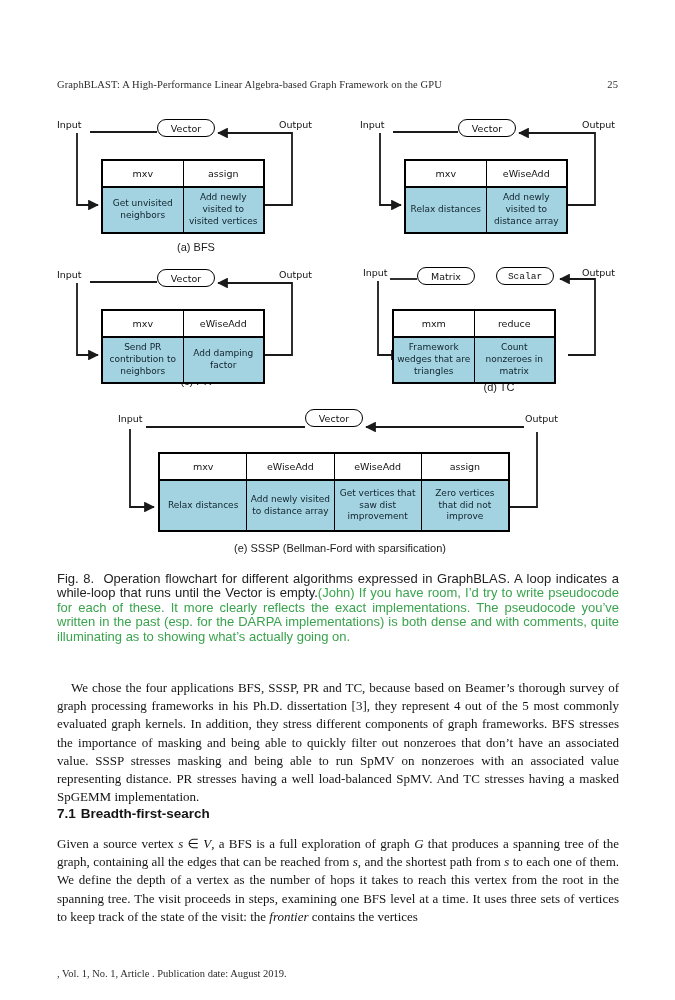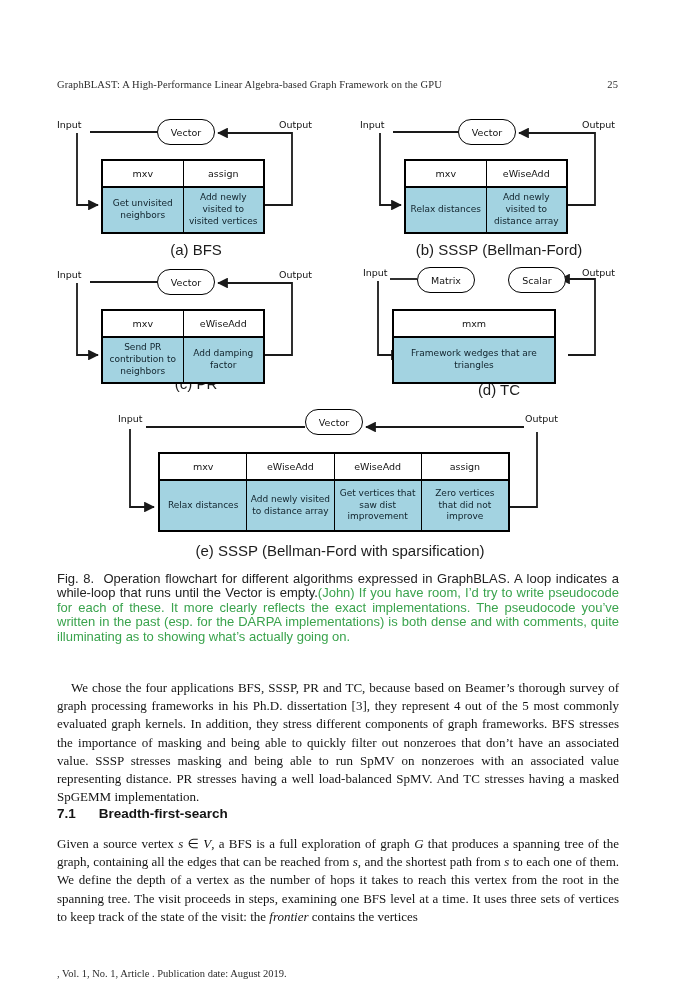--- a/index.html
+++ b/index.html
@@ -17,21 +17,21 @@
   
   .diagram { position:absolute; }
   .wires { position:absolute; left:0; top:0; }
   .wires path { fill:none; stroke:var(--line-black); stroke-width:1.8; }
   .wires marker path { fill:var(--line-black); stroke:none; }
   .io-label {
     position:absolute; font-family:"DejaVu Sans", sans-serif;
     font-size:9.5px; color:#121212; background:transparent;
   }
   .oval {
-    position:absolute; width:58px; height:26px; box-sizing:border-box;
+    position:absolute; width:58px; height:18px; box-sizing:border-box;
     border:1.7px solid #000; border-radius:14px; background:#fff;
     display:flex; align-items:center; justify-content:center;
     font-family:"DejaVu Sans", sans-serif; font-size:9.5px; color:#121212;
     z-index:2;
   }
   .optable {
     position:absolute; display:flex; box-sizing:border-box;
     border:2px solid #000; background:#4c1d95; z-index:2;
   }
   .opcol { flex:1 1 0; display:flex; flex-direction:column; border-left:1.8px solid #000; min-width:0; }
@@ -42,42 +42,42 @@
     font-family:"DejaVu Sans", sans-serif; font-size:9.5px; color:#121212;
   }
   .opbody {
     flex:1 1 auto; background:var(--cell-blue);
     display:flex; align-items:center; justify-content:center; text-align:center;
     font-family:"DejaVu Sans", sans-serif; font-size:9px; line-height:1.3;
     color:#10222b; padding:2px 3px;
   }
   .subcaption {
     position:absolute; left:0; right:0; text-align:center;
-    font-family:"Liberation Sans", sans-serif; font-size:15px; color:#1c1c1c;
+    font-family:"Liberation Sans", sans-serif; font-size:11px; color:#1c1c1c;
   }
   
   .fig-caption {
     position:absolute; left:57px; top:572px; width:562px;
     font-family:"Liberation Sans", sans-serif; font-size:13px; line-height:14.4px;
     text-align:justify; color:#222;
   }
   .fig-caption .g { color:var(--comment-green); }
   
   .para {
     position:absolute; left:57px; width:562px;
     font-size:13px; line-height:18.2px; text-align:justify; color:#141414;
   }
   .para .it { font-style:italic; }
   .indent { text-indent:14px; }
   .section-heading {
     position:absolute; left:57px; top:806px; width:562px;
     font-family:"Liberation Sans", sans-serif; font-weight:bold;
     font-size:13.5px; color:#141414;
   }
-  .section-heading .num { margin-right:23px; }
+  .section-heading .num { margin-right:5px; }
   .page-footer {
     position:absolute; left:57px; top:968px; width:562px; text-align:left;
     font-size:10.5px; color:#2b2b2b;
   }
 </style>
 </head>
 <body>
 
 <div class="page">
 
@@ -134,21 +134,20 @@
     <div class="optable" style="left:44px; top:44px; width:164px; height:75px;">
       <div class="opcol">
         <div class="ophead">mxv</div>
         <div class="opbody">Relax distances</div>
       </div>
       <div class="opcol">
         <div class="ophead">eWiseAdd</div>
         <div class="opbody">Add newly visited to distance array</div>
       </div>
     </div>
-    <div class="subcaption" style="top:126px;">(b) SSSP (Bellman-Ford)</div>
   </div>
 
   <div class="diagram" style="left:57px; top:265px; width:278px; height:142px;">
     <svg class="wires" width="278" height="142" viewBox="0 0 278 142">
       <defs>
           <marker id="arrC" markerWidth="6" markerHeight="6" refX="5.5" refY="3" orient="auto">
             <path d="M0,0 L6,3 L0,6 z"></path>
           </marker>
         </defs>
       <path d="M33,17 H100"></path>
@@ -181,28 +180,32 @@
           </marker>
         </defs>
       <path d="M30,14 H57"></path>
       <path d="M18,16 V90 H41" marker-end="url(#arrD)"></path>
       <path d="M208,90 H235 V14 H200" marker-end="url(#arrD)"></path>
     </svg>
     <span class="io-label" style="left:3px; top:2px;">Input</span>
     <div class="oval" style="left:57px; top:2px;">
         <span>Matrix</span>
       </div>
-    <div class="oval" style="left:148px; top:2px;">
+    <div class="oval" style="left:136px; top:2px;font-family:Liberation Mono, monospace;">
         <span>Scalar</span>
       </div>
     <span class="io-label" style="left:222px; top:2px;">Output</span>
     <div class="optable" style="left:32px; top:44px; width:164px; height:75px;">
       <div class="opcol">
         <div class="ophead">mxm</div>
         <div class="opbody">Framework wedges that are triangles</div>
+      </div>
+      <div class="opcol">
+        <div class="ophead">reduce</div>
+        <div class="opbody">Count nonzeroes in matrix</div>
       </div>
     </div>
     <div class="subcaption" style="top:116px;">(d) TC</div>
   </div>
 
   <div class="diagram" style="left:100px; top:405px; width:480px; height:152px;">
     <svg class="wires" width="480" height="152" viewBox="0 0 480 152">
       <defs>
           <marker id="arrE" markerWidth="6" markerHeight="6" refX="5.5" refY="3" orient="auto">
             <path d="M0,0 L6,3 L0,6 z"></path>

